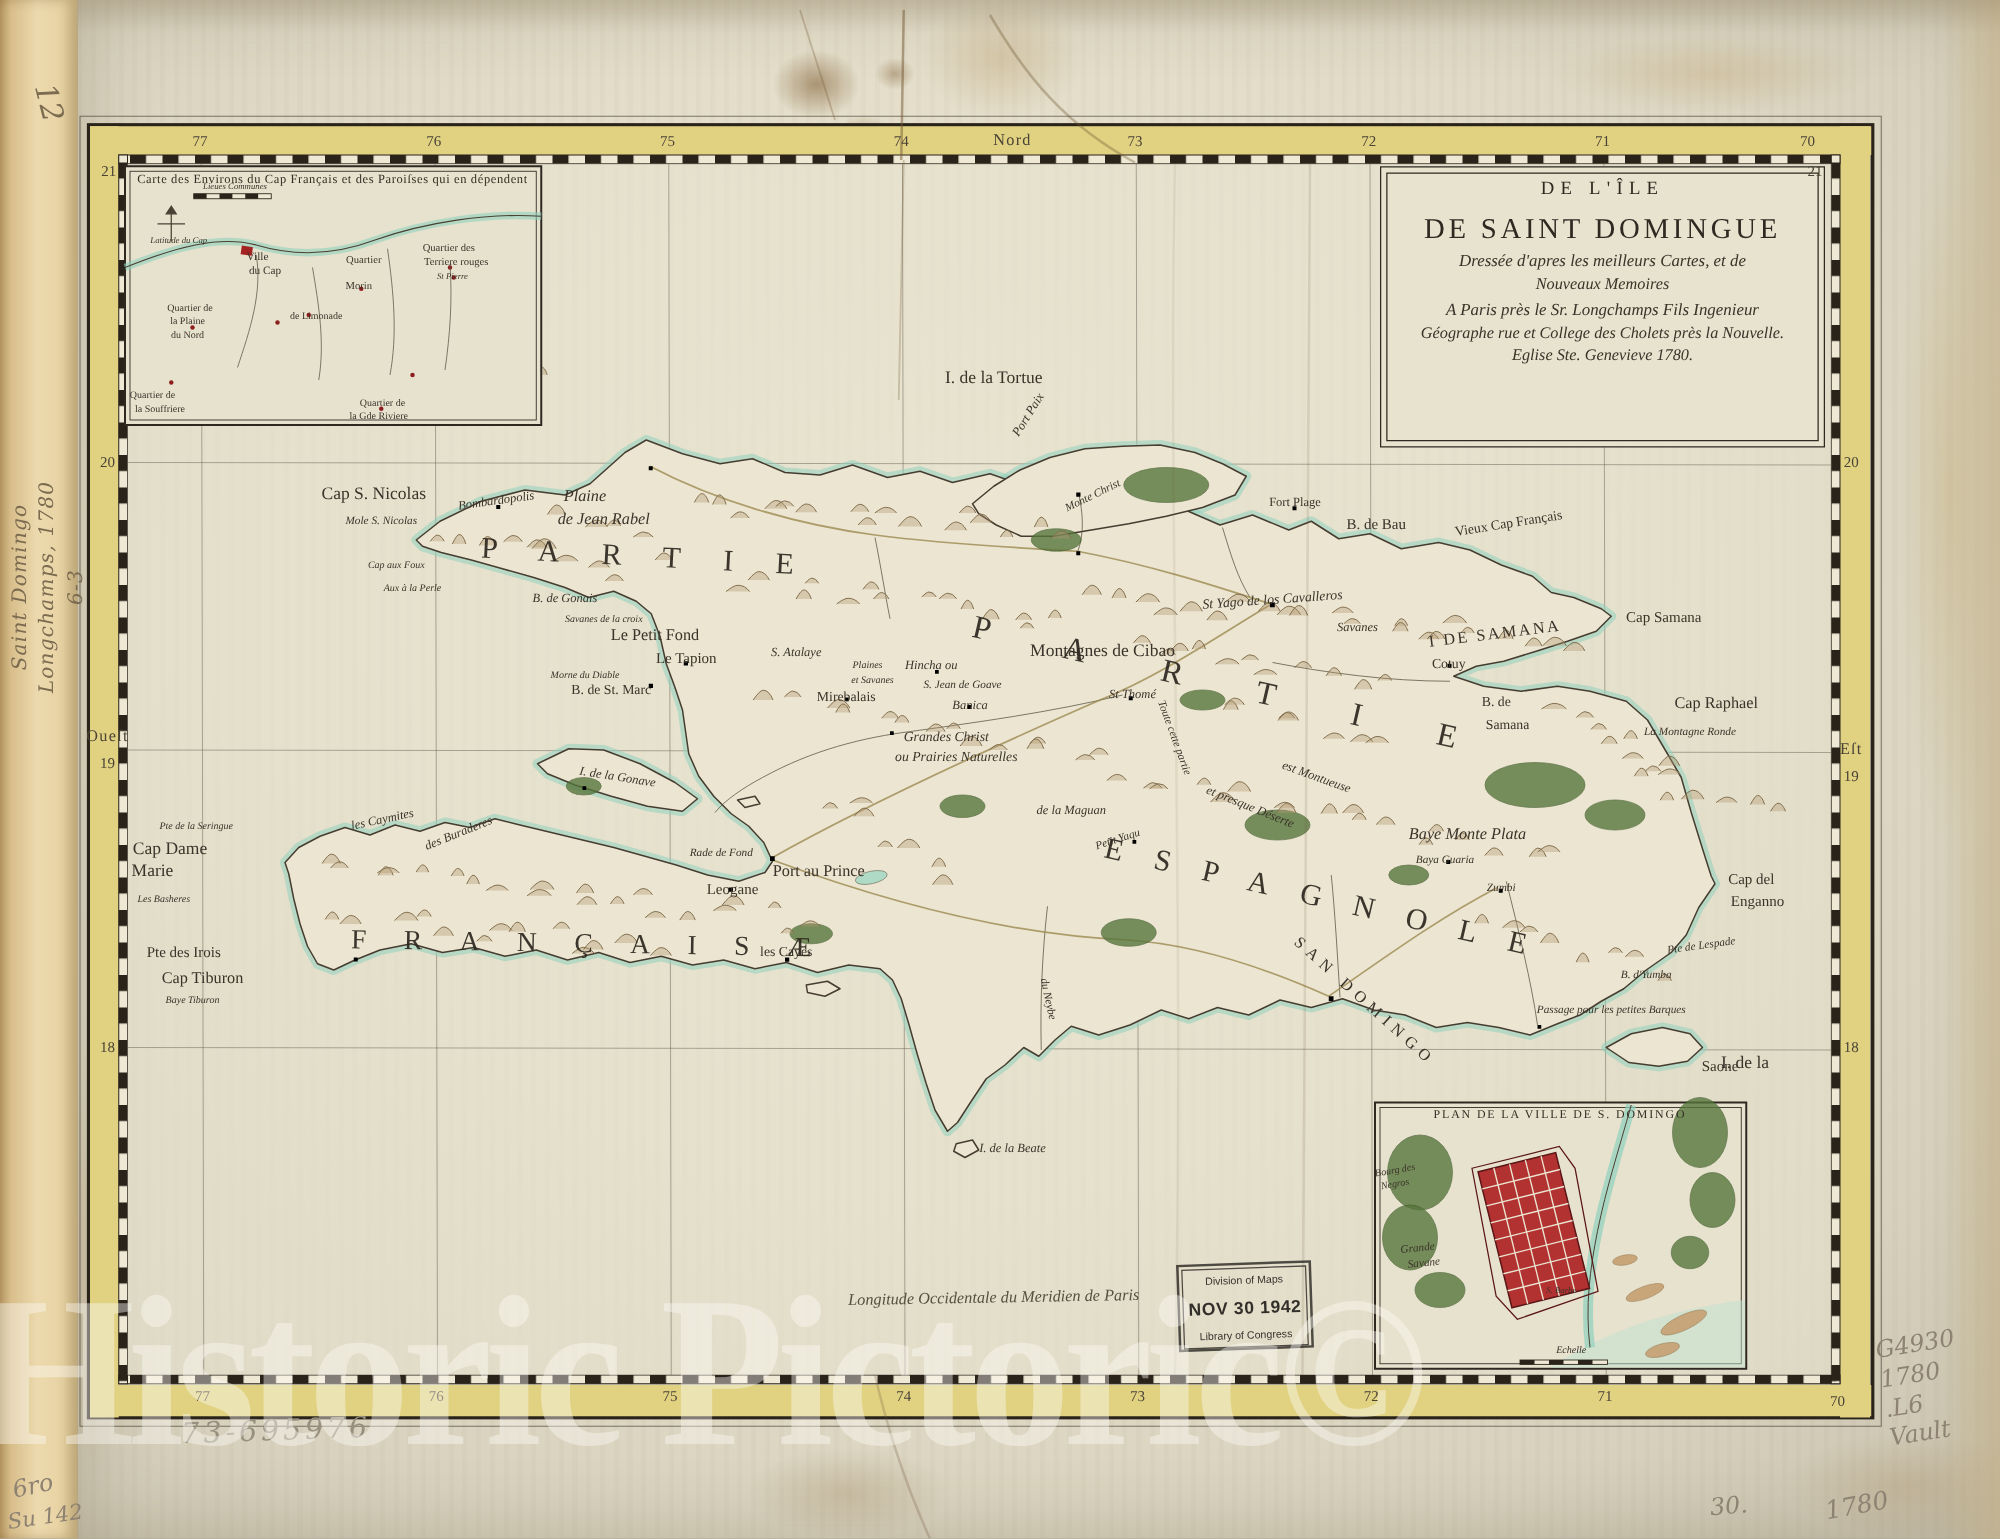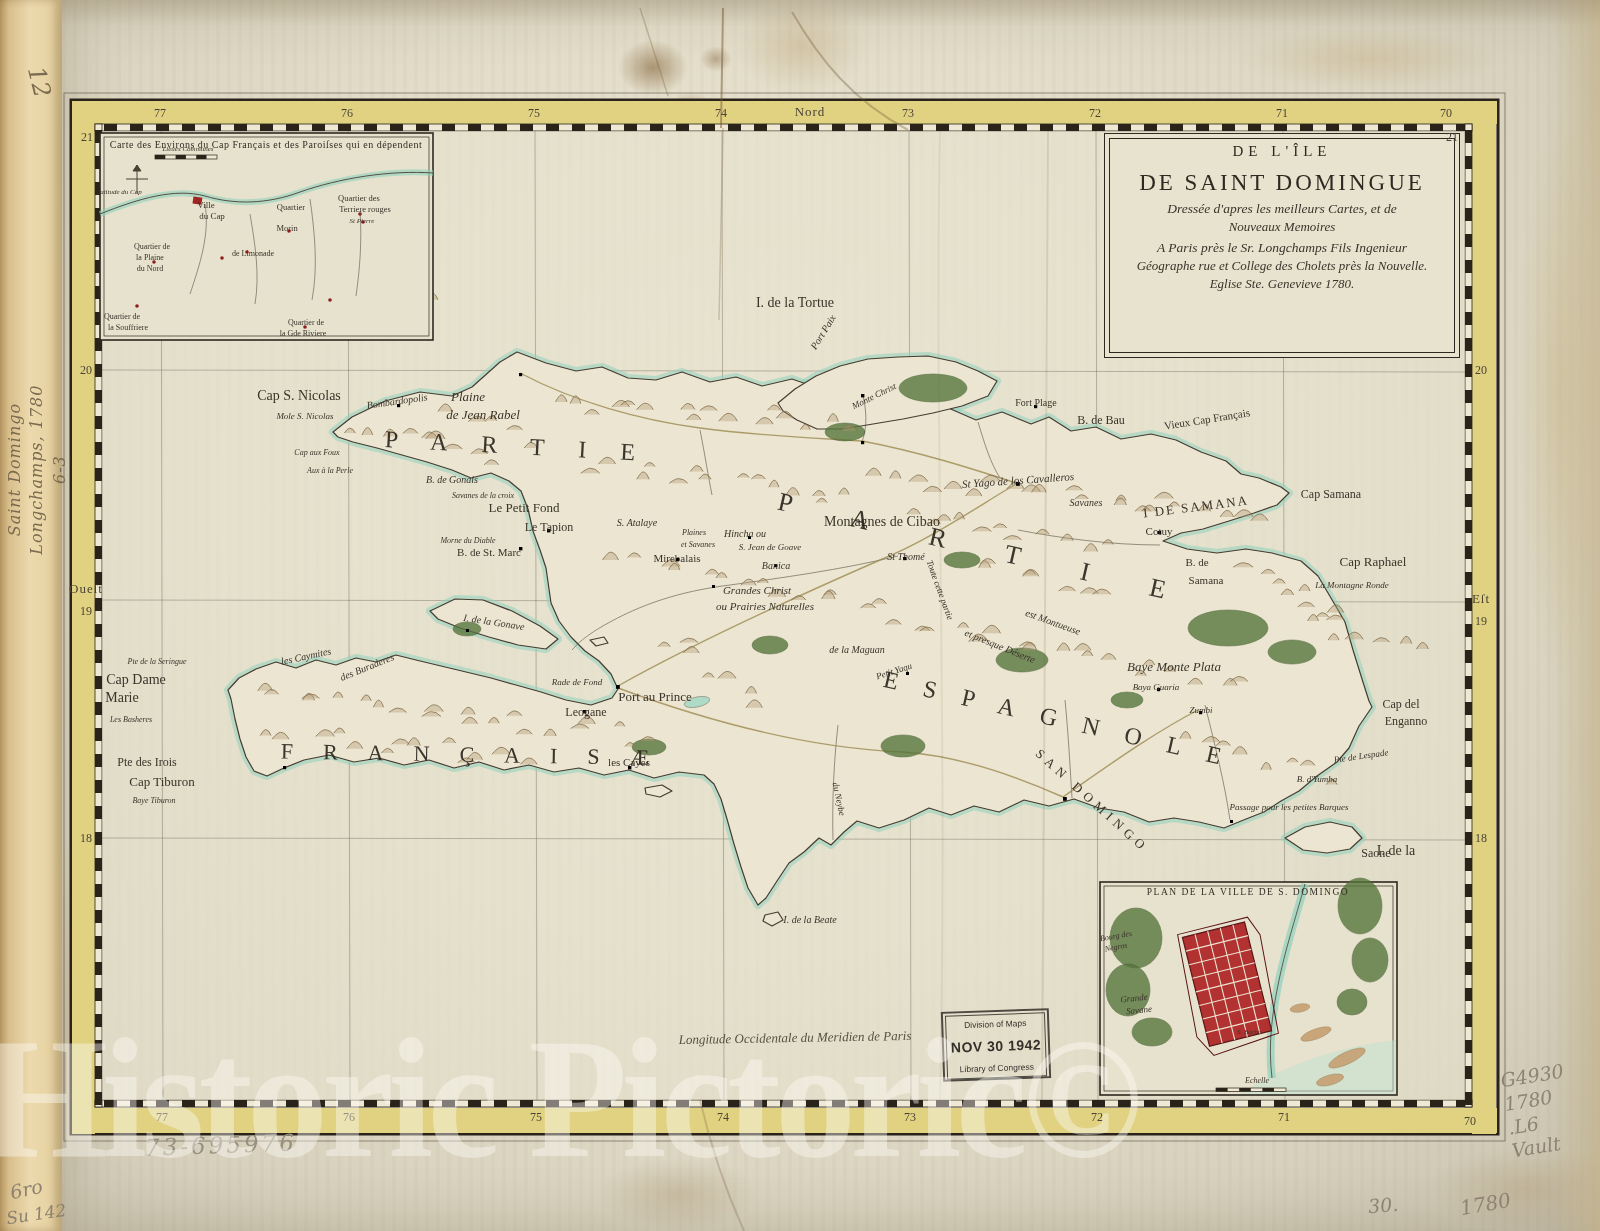--- a/index.html
+++ b/index.html
@@ -636,21 +636,21 @@
       <span class="lbl num" style="left: 536px; top: 1117px; transform: translate(-50%, -50%);">75</span>
       <span class="lbl num" style="left: 723px; top: 1117px; transform: translate(-50%, -50%);">74</span>
       <span class="lbl num" style="left: 910px; top: 1117px; transform: translate(-50%, -50%);">73</span>
       <span class="lbl num" style="left: 1097px; top: 1117px; transform: translate(-50%, -50%);">72</span>
       <span class="lbl num" style="left: 1284px; top: 1117px; transform: translate(-50%, -50%);">71</span>
       <span class="lbl num" style="left: 1470px; top: 1121px; transform: translate(-50%, -50%);">70</span>
     </div>
   <div class="labels-layer">
       <span class="lbl title" style="left: 266px; top: 144px; font-size: 10px; transform: translate(-50%, -50%);">Carte des Environs du Cap Français et des Paroiſses qui en dépendent</span>
       <span class="lbl it" style="left: 188px; top: 149px; font-size: 7px; transform: translate(-50%, -50%);">Lieues Communes</span>
-      <span class="lbl it" style="left: 119px; top: 192px; font-size: 7px; transform: translate(-50%, -50%);">Latitude du Cap</span>
+      <span class="lbl it" style="left: 119px; top: 192px; font-size: 7px; transform: translate(-50%, -50%); padding-left: 48px;">Latitude du Cap</span>
       <span class="lbl " style="left: 206px; top: 205px; font-size: 9px; transform: translate(-50%, -50%);">Ville</span>
       <span class="lbl " style="left: 212px; top: 216px; font-size: 9px; transform: translate(-50%, -50%);">du Cap</span>
       <span class="lbl " style="left: 291px; top: 207px; font-size: 8.5px; transform: translate(-50%, -50%);">Quartier</span>
       <span class="lbl " style="left: 287px; top: 228px; font-size: 8.5px; transform: translate(-50%, -50%);">Morin</span>
       <span class="lbl " style="left: 359px; top: 198px; font-size: 8.5px; transform: translate(-50%, -50%);">Quartier des</span>
       <span class="lbl " style="left: 365px; top: 209px; font-size: 8.5px; transform: translate(-50%, -50%);">Terriere rouges</span>
       <span class="lbl it" style="left: 362px; top: 221px; font-size: 7px; transform: translate(-50%, -50%);">St Pierre</span>
       <span class="lbl " style="left: 152px; top: 246px; font-size: 8px; transform: translate(-50%, -50%);">Quartier de</span>
       <span class="lbl " style="left: 150px; top: 257px; font-size: 8px; transform: translate(-50%, -50%);">la Plaine</span>
       <span class="lbl " style="left: 150px; top: 268px; font-size: 8px; transform: translate(-50%, -50%);">du Nord</span>

